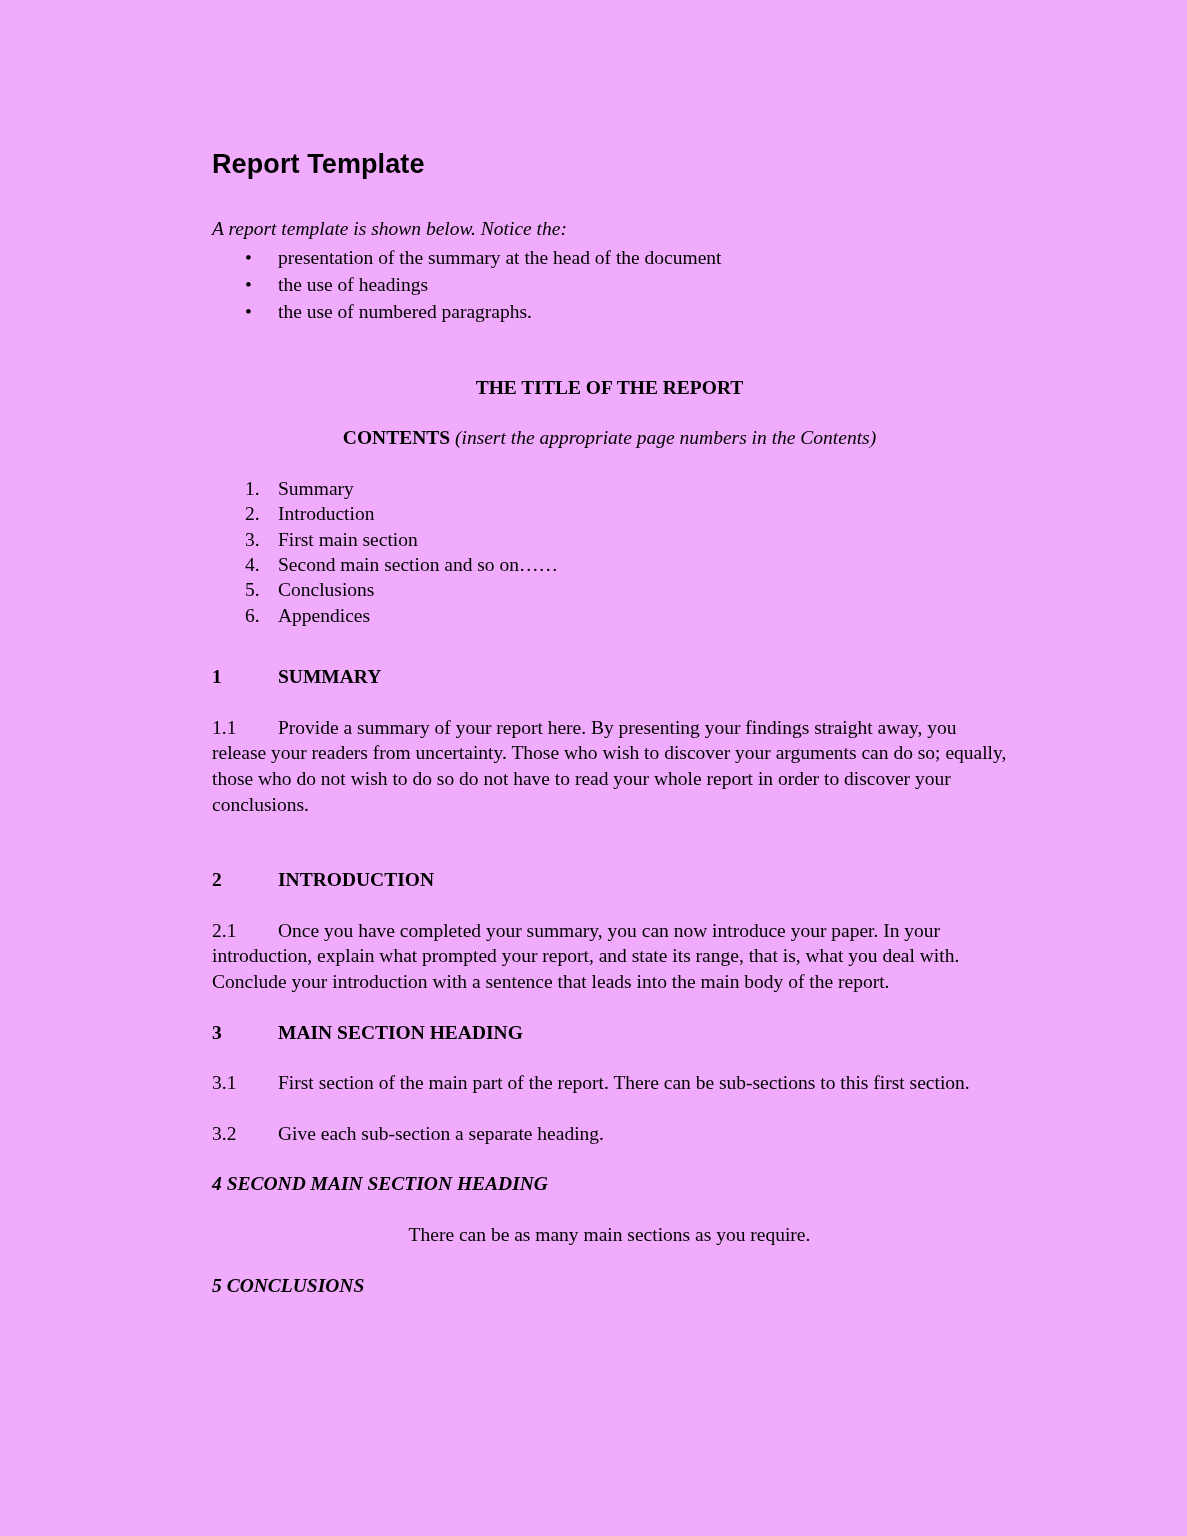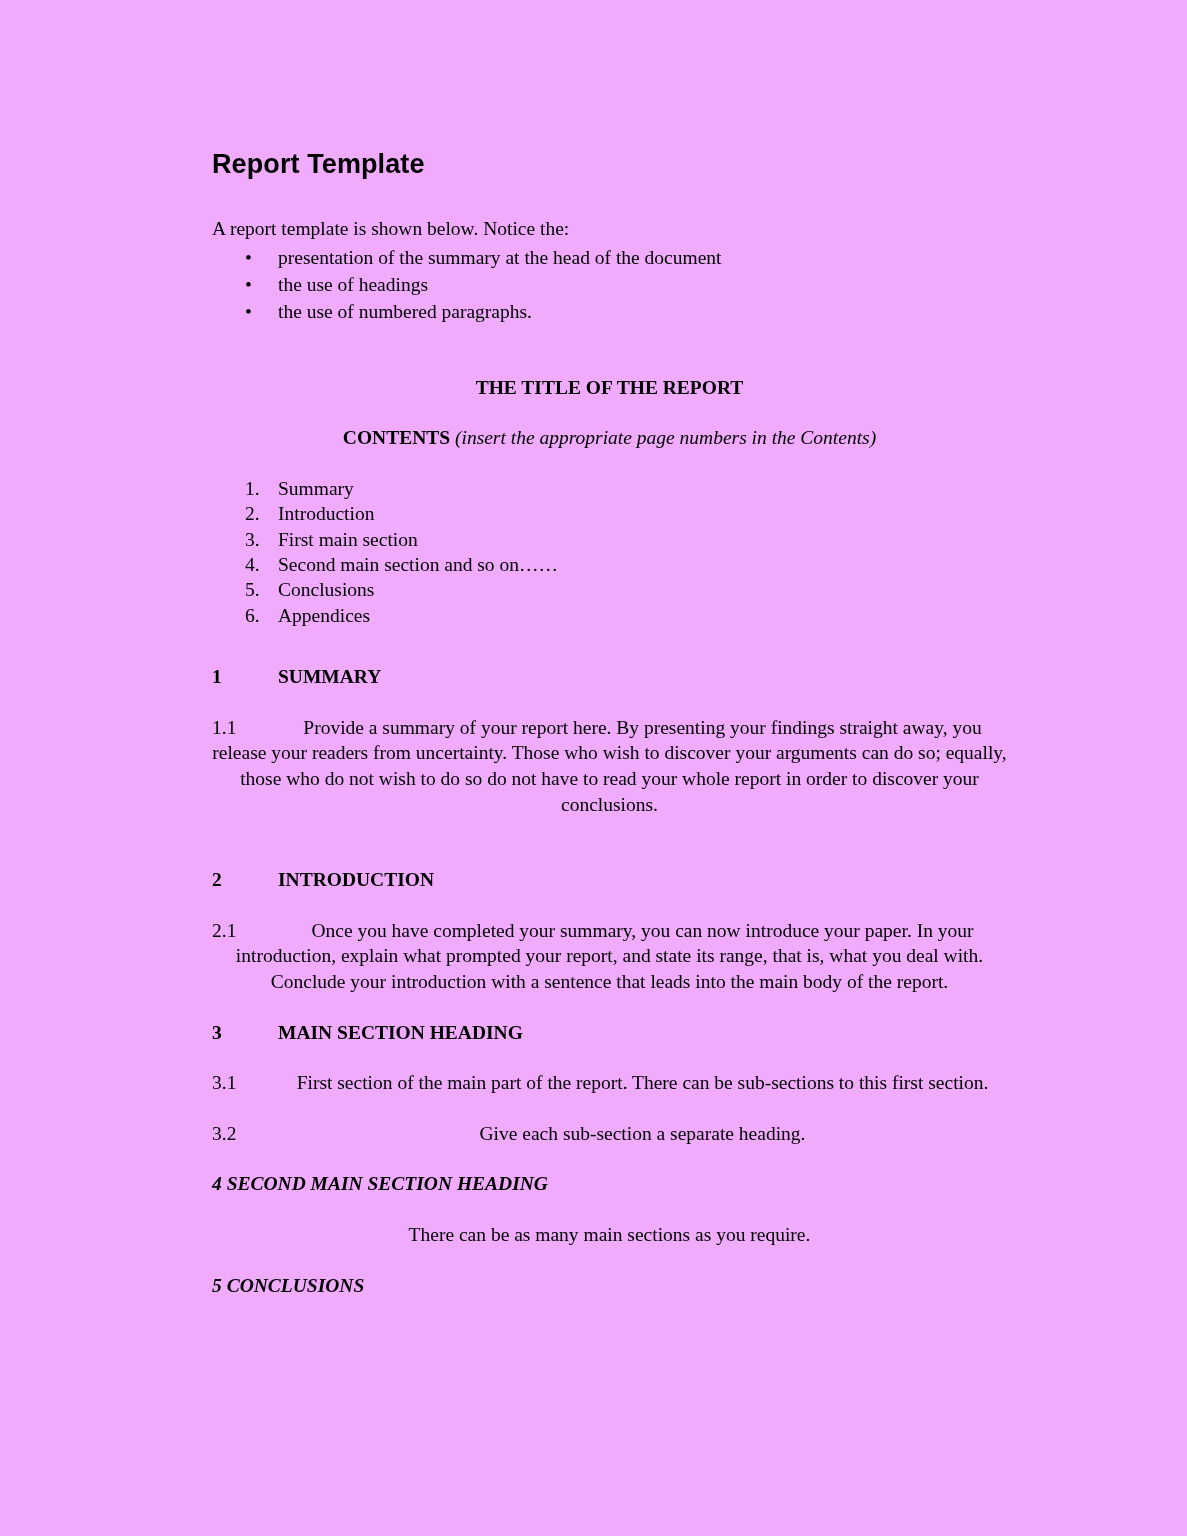--- a/index.html
+++ b/index.html
@@ -46,20 +46,21 @@
     font-size: 19.5px;
     line-height: 25.6px;
     margin: 0;
     text-align: center;
   }
 
   .intro-line {
     font-size: 19.5px;
     line-height: 25.6px;
     margin: 0 0 2px 0;
+    font-style: italic;
   }
 
   
   ul.bullets {
     list-style: none;
     margin: 0;
     padding: 0;
   }
   ul.bullets li {
     position: relative;
@@ -118,21 +119,20 @@
   .sec-heading.inline-num .sec-num {
     position: static;
   }
 
   
   .num-para {
     position: relative;
     font-size: 19.5px;
     line-height: 25.6px;
     margin: 0;
-    text-align: center;
   }
   .num-para .pnum {
     position: absolute;
     left: 0;
     top: 0;
   }
   .num-para .ptext {
     display: block;
     text-indent: 66px;
   }

